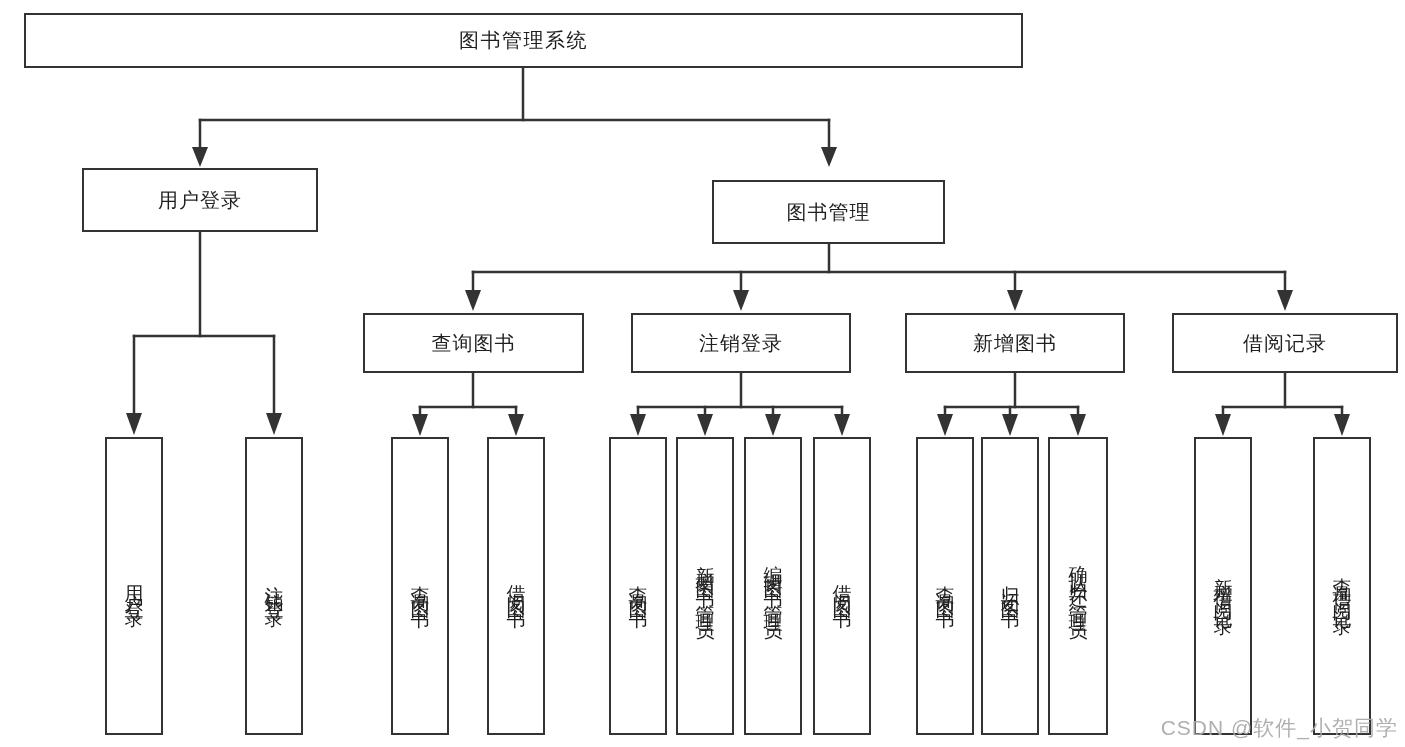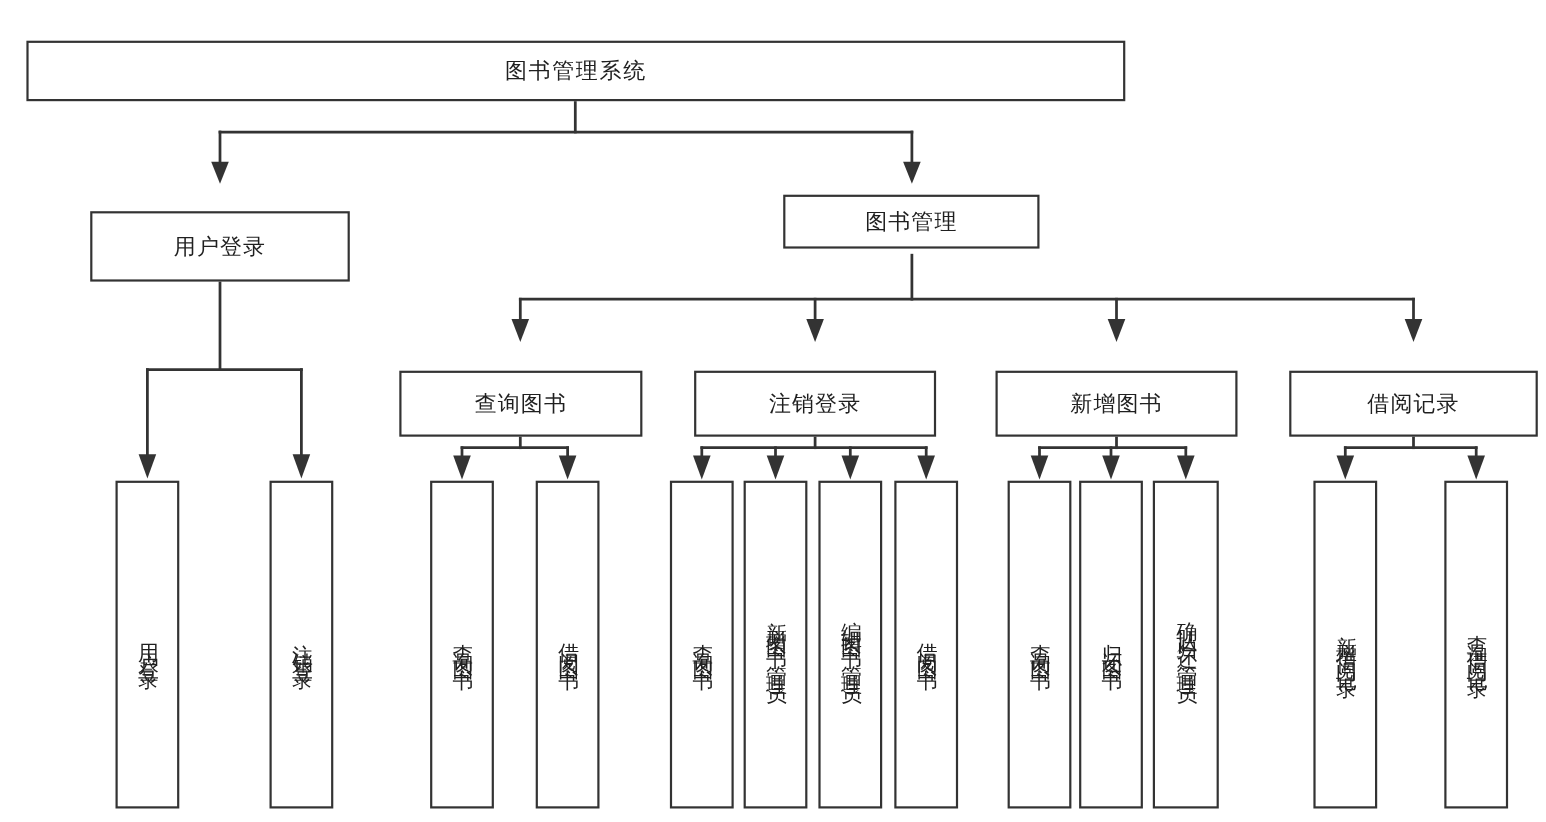--- a/index.html
+++ b/index.html
@@ -12,21 +12,20 @@
   }
   #connectors{position:absolute;left:0;top:0;z-index:0;}
   .hbox{
     position:absolute;
     box-sizing:border-box;
     border:2.5px solid #333333;
     background:#ffffff;
     display:flex;align-items:center;justify-content:center;
     color:#1f1f1f;
     z-index:1;
-    margin-top:24px;
   }
   .hbox.root{font-size:20px;letter-spacing:1.5px;}
   .hbox.lvl{font-size:20px;letter-spacing:1px;}
   .vbox{
     position:absolute;
     top:437px;height:298px;width:58px;
     box-sizing:border-box;
     border:2.5px solid #333333;
     background:#ffffff;
     display:flex;align-items:center;justify-content:center;
@@ -115,21 +114,21 @@
       <polygon points="1002,414 1018,414 1010,436"></polygon>
       <polygon points="1070,414 1086,414 1078,436"></polygon>
       <polygon points="1215,414 1231,414 1223,436"></polygon>
       <polygon points="1334,414 1350,414 1342,436"></polygon>
     </g>
   </svg>
 
   <div class="hbox root" style="left:24px;top:13px;width:999px;height:55px">图书管理系统</div>
 
   <div class="hbox lvl" style="left:82px;top:168px;width:236px;height:64px">用户登录</div>
-  <div class="hbox lvl" style="left:712px;top:153px;width:233px;height:49px">图书管理</div>
+  <div class="hbox lvl" style="left:712px;top:180px;width:233px;height:64px">图书管理</div>
 
   <div class="hbox lvl" style="left:363px;top:313px;width:221px;height:60px">查询图书</div>
   <div class="hbox lvl" style="left:631px;top:313px;width:220px;height:60px">注销登录</div>
   <div class="hbox lvl" style="left:905px;top:313px;width:220px;height:60px">新增图书</div>
   <div class="hbox lvl" style="left:1172px;top:313px;width:226px;height:60px">借阅记录</div>
 
   <div class="vbox" style="left:105px">
     <span>用户登录</span>
     </div>
   <div class="vbox" style="left:245px">
@@ -162,14 +161,15 @@
   <div class="vbox" style="left:1048px;width:60px">
     <span>确认归还（管理员）</span>
     </div>
   <div class="vbox" style="left:1194px">
     <span>新增借阅记录</span>
     </div>
   <div class="vbox" style="left:1313px">
     <span>查询借阅记录</span>
     </div>
 
+  <div class="watermark">CSDN @软件_小贺同学</div>
 
 </div>
 
 </body></html>

